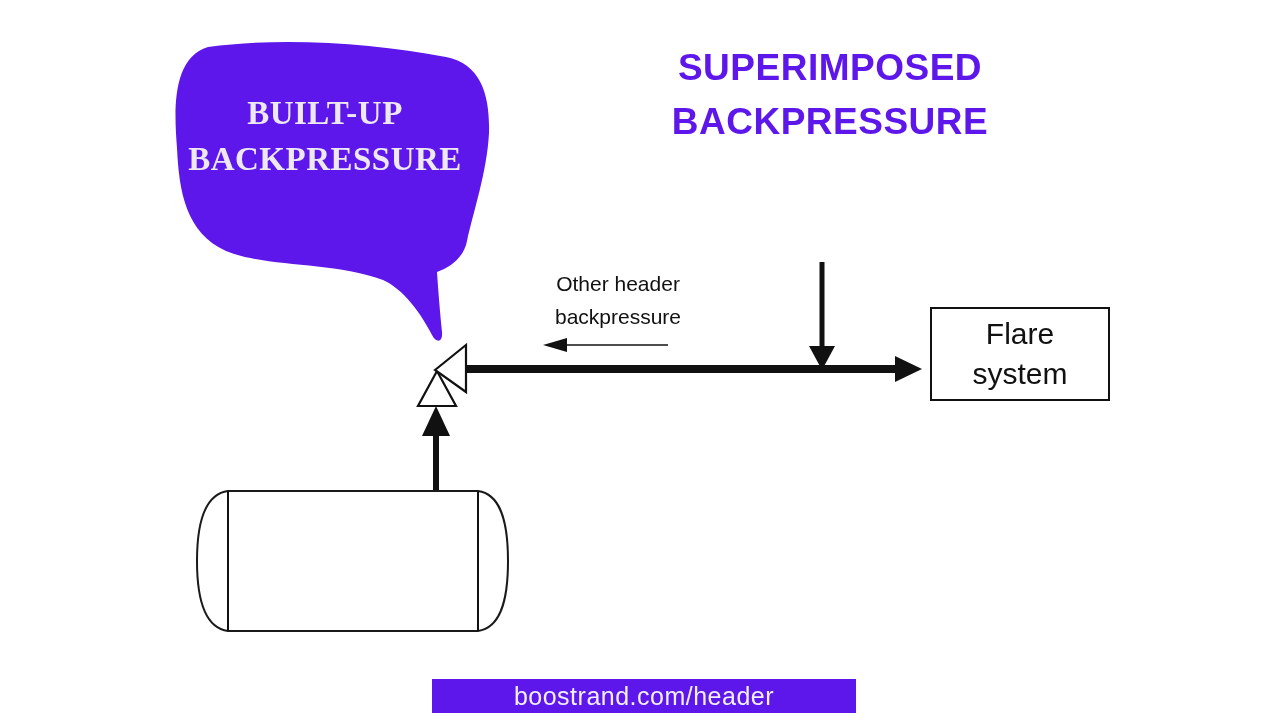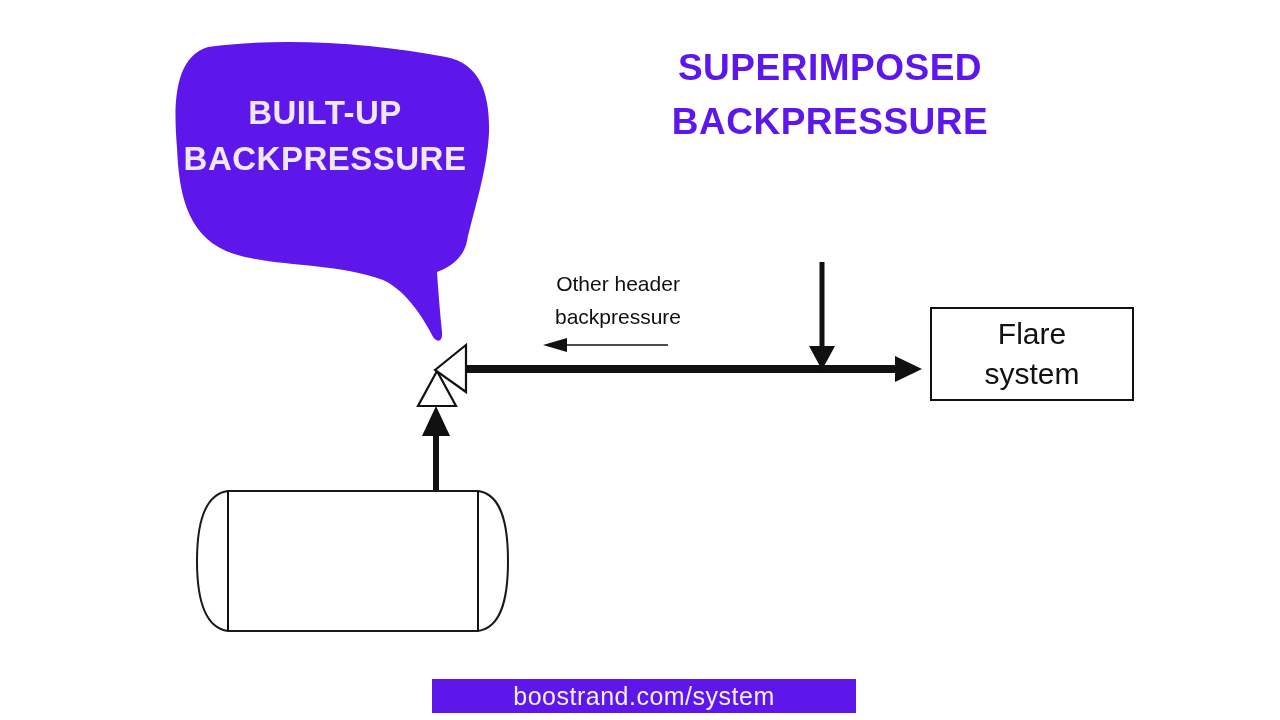--- a/index.html
+++ b/index.html
@@ -28,39 +28,40 @@
   }
   .abs { position: absolute; }
   .preline { white-space: pre-line; }
   .center { text-align: center; }
 
   .bubble-text {
     left: 172px; top: 90px; width: 306px;
     font-size: 33px; font-weight: bold; line-height: 46px;
     color: var(--bubble_text);
     letter-spacing: 0.5px;
+    font-family: Liberation Serif, serif;
   }
   .main-title {
     left: 640px; top: 41px; width: 380px;
     font-size: 37px; font-weight: bold; line-height: 54px;
     color: var(--purple);
     letter-spacing: 0.5px;
   }
   .other-psvs {
     left: 758px; top: 181px; width: 152px;
     font-size: 34px; line-height: 44px;
     color: var(--ink);
   }
   .flare-header-label {
     left: 518px; top: 267px; width: 200px;
     font-size: 21px; line-height: 33px;
     color: var(--ink);
   }
   .flare-box {
-    left: 930px; top: 307px; width: 204px; height: 94px;
+    left: 930px; top: 307px; width: 180px; height: 94px;
     border: 2px solid var(--ink);
     background: var(--white);
     display: flex; align-items: center; justify-content: center;
     font-size: 30px; line-height: 40px;
     color: var(--ink);
   }
   .footer-banner {
     left: 432px; top: 679px; width: 424px; height: 34px;
     background: var(--purple);
     display: flex; align-items: center; justify-content: center;
@@ -136,15 +137,15 @@
   <div class="abs main-title preline center">SUPERIMPOSED
 BACKPRESSURE</div>
 
 
   <div class="abs flare-header-label preline center">Other header
 backpressure</div>
 
   <div class="abs flare-box preline center">Flare
 system</div>
 
-  <div class="abs footer-banner">boostrand.com/system</div>
+  <div class="abs footer-banner">boostrand.com/header</div>
 
 </div>
 
 </body></html>

